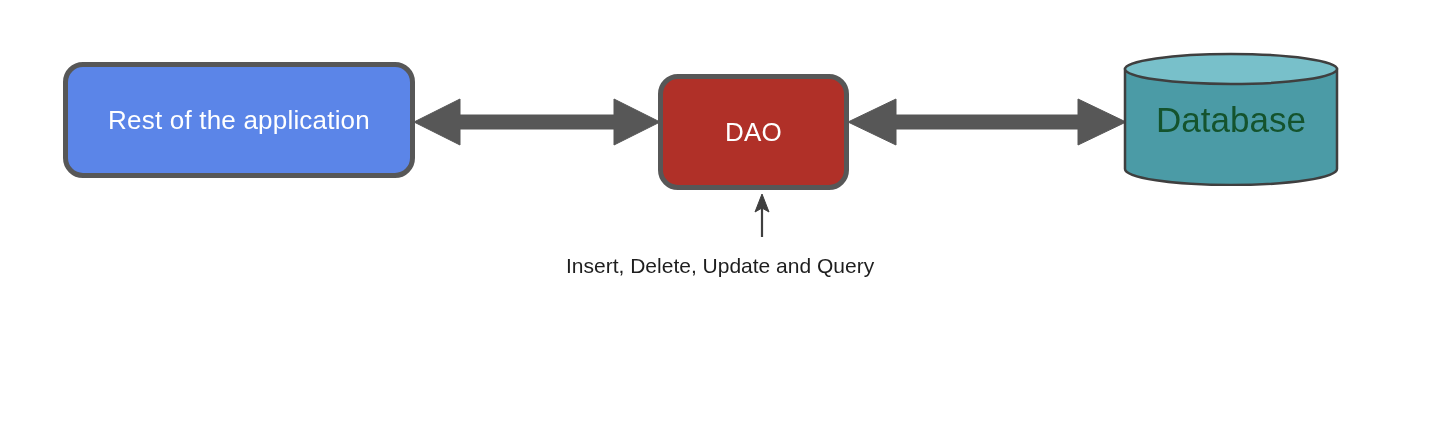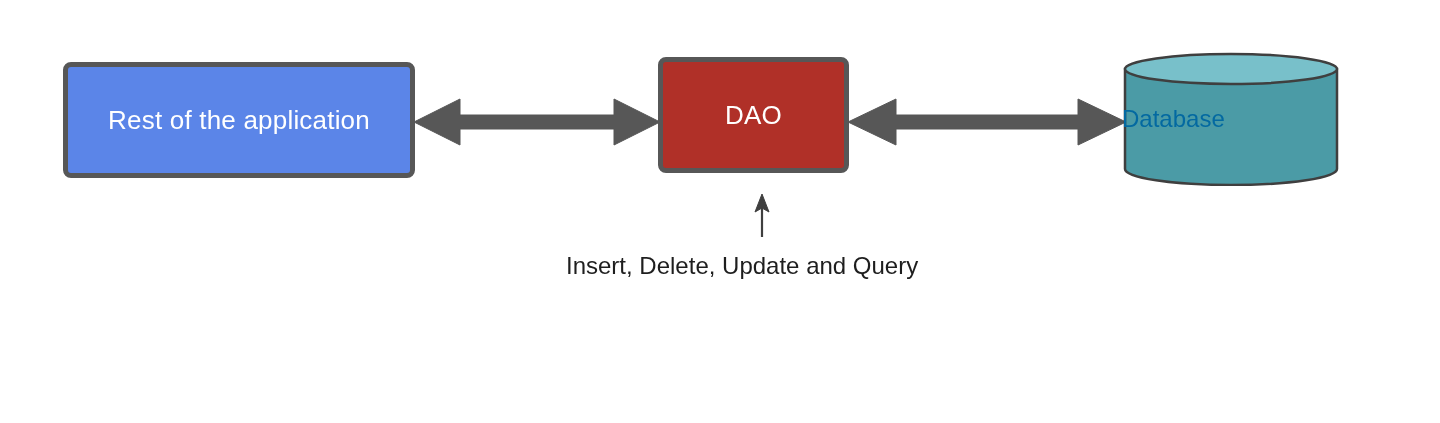--- a/index.html
+++ b/index.html
@@ -17,42 +17,42 @@
   }
   #diagram-canvas {
     position: absolute;
     inset: 0;
     width: 1440px;
     height: 423px;
   }
   .node-box {
     position: absolute;
     box-sizing: border-box;
-    border-radius: 8px;
+    border-radius: 20px;
     display: flex;
     align-items: center;
     justify-content: center;
     color: #ffffff;
     font-size: 26px;
     font-weight: 400;
     letter-spacing: 0.2px;
     line-height: 1;
     user-select: none;
   }
   #node-rest-of-application {
     left: 63px;
     top: 62px;
     width: 352px;
     height: 116px;
     background: #5b85e8;
     border: 5px solid #575757;
   }
   #node-dao {
     left: 658px;
-    top: 57px;
+    top: 74px;
     width: 191px;
     height: 116px;
     background: #b03028;
     border: 5px solid #575757;
   }
   #node-database {
     position: absolute;
     left: 1122px;
     top: 52px;
     width: 218px;
@@ -64,22 +64,23 @@
     height: 134px;
   }
   .db-label {
     position: absolute;
     left: 0;
     top: 0;
     width: 218px;
     height: 134px;
     display: flex;
     align-items: center;
-    color: #0369a1;
-    font-size: 24px;
+    justify-content: center;
+    color: #14532d;
+    font-size: 35px;
     line-height: 1;
     user-select: none;
     pointer-events: none;
   }
   .connector {
     position: absolute;
   }
   #connector-app-dao {
     left: 412px;
     top: 93px;
@@ -97,21 +98,21 @@
     top: 190px;
     width: 40px;
     height: 48px;
   }
   #caption-block {
     position: absolute;
     left: 566px;
     top: 245px;
     width: 460px;
     color: #1e1e1e;
-    font-size: 24px;
+    font-size: 21px;
     line-height: 42px;
     user-select: none;
   }
   .caption-line {
     display: block;
     white-space: nowrap;
   }
 </style>
 </head>
 <body>

